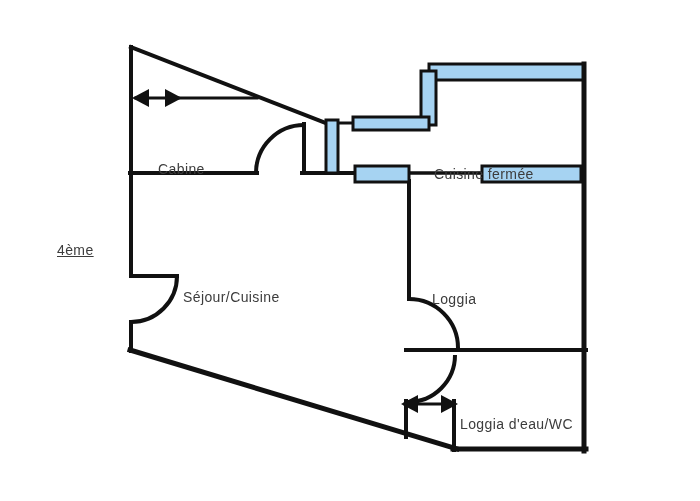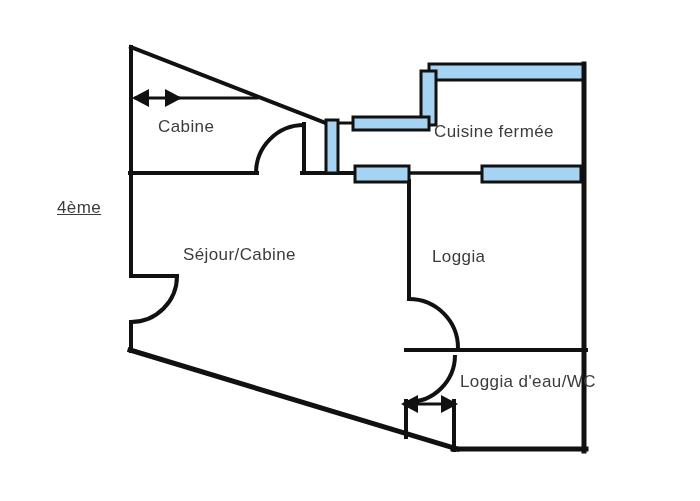--- a/index.html
+++ b/index.html
@@ -20,25 +20,26 @@
   svg path{stroke:var(--wall);fill:none;stroke-linecap:square;}
   svg path.w3{stroke-width:3;}
   svg path.w35{stroke-width:3.5;}
   svg path.w4{stroke-width:4;}
   svg path.w5{stroke-width:5;}
   svg path.arc{stroke-linecap:butt;}
   svg rect.window{fill:var(--window);stroke:var(--wall);stroke-width:3;}
   svg polygon.head{fill:var(--wall);stroke:none;}
   .label{
     position:absolute;
-    font-size:17px;
+    font-size:14px;
     line-height:1.1;
     letter-spacing:0.4px;
     color:var(--text);
     white-space:nowrap;
+    margin-top:44px;
   }
 </style>
 </head>
 <body>
 
 <div class="canvas">
 
   <svg width="700" height="501" viewBox="0 0 700 501">
 
     <g>
@@ -87,16 +88,16 @@
     <g>
       <path class="w3" d="M 405,404 L 454,404"></path>
       <polygon class="head" points="401,404 418,395 418,413"></polygon>
       <polygon class="head" points="458,404 441,395 441,413"></polygon>
     </g>
   </svg>
 
   <div class="label" style="left:57px;  top:199px;text-decoration:underline;">4ème</div>
   <div class="label" style="left:158px; top:118px;">Cabine</div>
   <div class="label" style="left:434px; top:123px;">Cuisine fermée</div>
-  <div class="label" style="left:183px; top:246px;">Séjour/Cabine</div>
+  <div class="label" style="left:183px; top:246px;">Séjour/Cuisine</div>
   <div class="label" style="left:432px; top:248px;">Loggia</div>
   <div class="label" style="left:460px; top:373px;">Loggia d'eau/WC</div>
 </div>
 
 </body></html>

